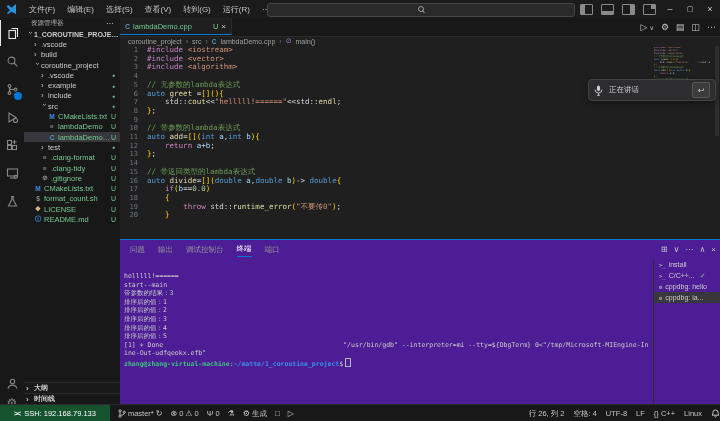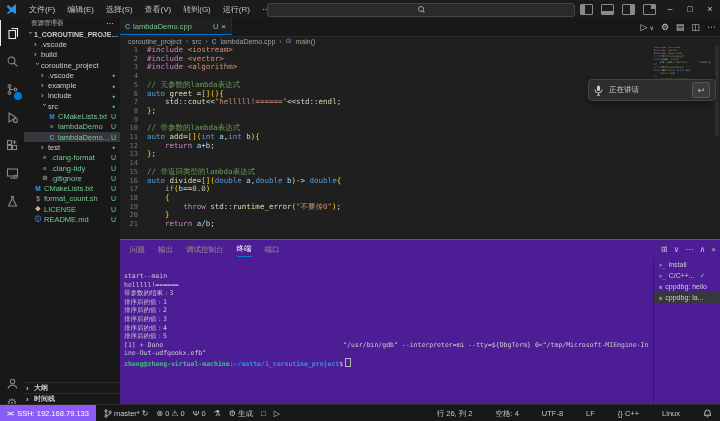--- a/index.html
+++ b/index.html
@@ -103,25 +103,25 @@
   #promptline .ppath{color:#3b8eea;font-weight:bold;}
   #cursorbox{display:inline-block;width:4px;height:7px;border:1px solid #b8b8b8;vertical-align:-1px;margin-left:2px;}
   #termlist{position:absolute;right:0;top:19px;width:66px;height:156px;border-left:1px solid #2b2b2b;}
   .trow2{display:flex;align-items:center;height:11px;font-size:7px;color:#cccccc;gap:3px;padding-left:5px;white-space:nowrap;overflow:hidden;}
   .trow2.sel{background:#37373d;}
   .trow2 .tic{font-family:"DejaVu Sans Mono",monospace;font-size:5.5px;color:#c5c5c5;flex:none;}
   .trow2 .chk{margin-left:2px;color:#73c991;}
   
   #statusbar{left:0;top:404px;width:720px;height:17px;background:#181818;border-top:1px solid #2b2b2b;
     display:flex;align-items:center;font-size:7.5px;color:#c5c5c5;}
-  #remotebadge{height:17px;background:#8b5cf6;color:#ffffff;display:flex;align-items:center;padding:0 7px;gap:4px;}
+  #remotebadge{height:17px;background:#14532d;color:#ffffff;display:flex;align-items:center;padding:0 14px;gap:4px;}
   #remotebadge .ric{font-size:7px;font-weight:bold;letter-spacing:-1px;}
   .sitem{display:flex;align-items:center;gap:2px;margin-left:8px;cursor:default;}
   .sicon{font-size:8px;line-height:1;}
-  #sright{margin-left:auto;display:flex;align-items:center;gap:23px;padding-right:8px;}
+  #sright{margin-left:auto;display:flex;align-items:center;gap:9px;padding-right:0;}
   .bellsvg{stroke:#c5c5c5;fill:none;stroke-width:1;}
 </style>
 </head>
 <body>
 
 <div id="screen">
 
   <div id="titlebar" class="abs">
     <span id="vslogo"></span>
     <span id="menus"><span class="menu-item">文件(F)</span><span class="menu-item">编辑(E)</span><span class="menu-item">选择(S)</span><span class="menu-item">查看(V)</span><span class="menu-item">转到(G)</span><span class="menu-item">运行(R)</span><span class="menu-item">⋯</span></span>
@@ -417,24 +417,20 @@
           <span class="lnum">18</span>
           <span class="ctext"><span class="txt">    </span><span class="gold">{</span></span>
         </div>
         <div class="cline">
           <span class="lnum">19</span>
           <span class="ctext"><span class="txt">        </span><span class="ctl">throw</span><span class="txt"> std</span><span class="pun">::</span><span class="fn">runtime_error</span><span class="gold">(</span><span class="str">"不要传0"</span><span class="gold">)</span><span class="txt">;</span></span>
         </div>
         <div class="cline">
           <span class="lnum">20</span>
           <span class="ctext"><span class="txt">    </span><span class="gold">}</span></span>
-        </div>
-        <div class="cline">
-          <span class="lnum">21</span>
-          <span class="ctext"><span class="txt">    </span><span class="ctl">return</span><span class="txt"> </span><span class="var">a</span><span class="txt">/</span><span class="var">b</span><span class="txt">;</span></span>
         </div>
       </div>
     <div id="minimap">
         <div class="mline"><span class="pp">#include</span><span class="txt"> </span><span class="str">&lt;iostream&gt;</span></div>
         <div class="mline"><span class="pp">#include</span><span class="txt"> </span><span class="str">&lt;vector&gt;</span></div>
         <div class="mline"><span class="pp">#include</span><span class="txt"> </span><span class="str">&lt;algorithm&gt;</span></div>
         <div class="mline"></div>
         <div class="mline"><span class="cmt">// 无参数的lambda表达式</span></div>
         <div class="mline"><span class="kw">auto</span><span class="txt"> </span><span class="fn">greet</span><span class="txt"> =</span><span class="gold">[](){</span></div>
         <div class="mline"><span class="txt">    std</span><span class="pun">::</span><span class="fn">cout</span><span class="txt">&lt;&lt;</span><span class="str">"helllll!======"</span><span class="txt">&lt;&lt;</span><span class="txt">std</span><span class="pun">::</span><span class="fn">endl</span></div>
@@ -475,22 +471,22 @@
           <span class="ptab">端口</span>
         </div>
       <div id="pactions">
         <span>⊞</span>
         <span>∨</span>
         <span>⋯</span>
         <span>∧</span>
         <span>×</span>
       </div>
       <div id="term">
+          <div class="tline">helllll!======</div>
           <div class="tline">start--main</div>
-          <div class="tline">helllll!======</div>
           <div class="tline">带参数的结果：3</div>
           <div class="tline">排序后的值：1</div>
           <div class="tline">排序后的值：2</div>
           <div class="tline">排序后的值：3</div>
           <div class="tline">排序后的值：4</div>
           <div class="tline">排序后的值：5</div>
           <div class="tline">[1] + Done                                              "/usr/bin/gdb" --interpreter=mi --tty=${DbgTerm} 0&lt;"/tmp/Microsoft-MIEngine-In-wppbivop.niw" 1&gt;"/tmp/Microsoft-MIEng</div>
           <div class="tline">ine-Out-udfqeokx.efb"</div>
           <div id="promptline"><span class="puser">zhang@zhang-virtual-machine</span><span>:</span><span class="ppath">~/matte/1_coroutine_project</span><span>$</span><span id="cursorbox"></span></div>
         </div>

